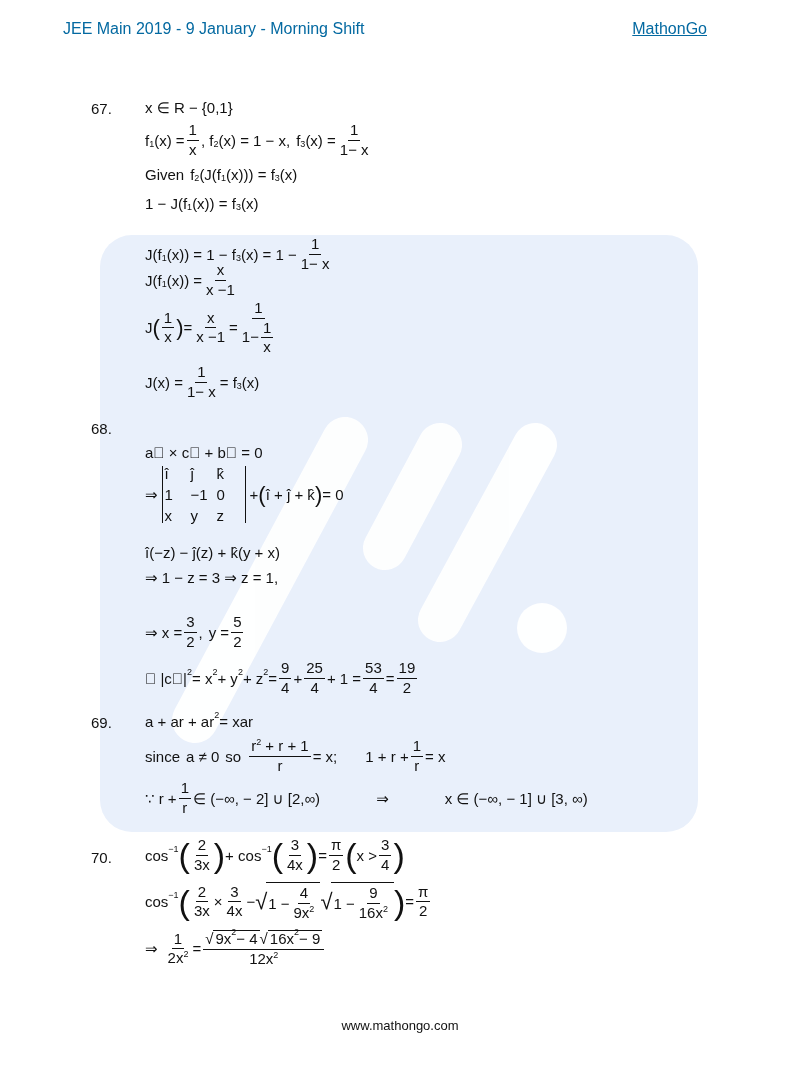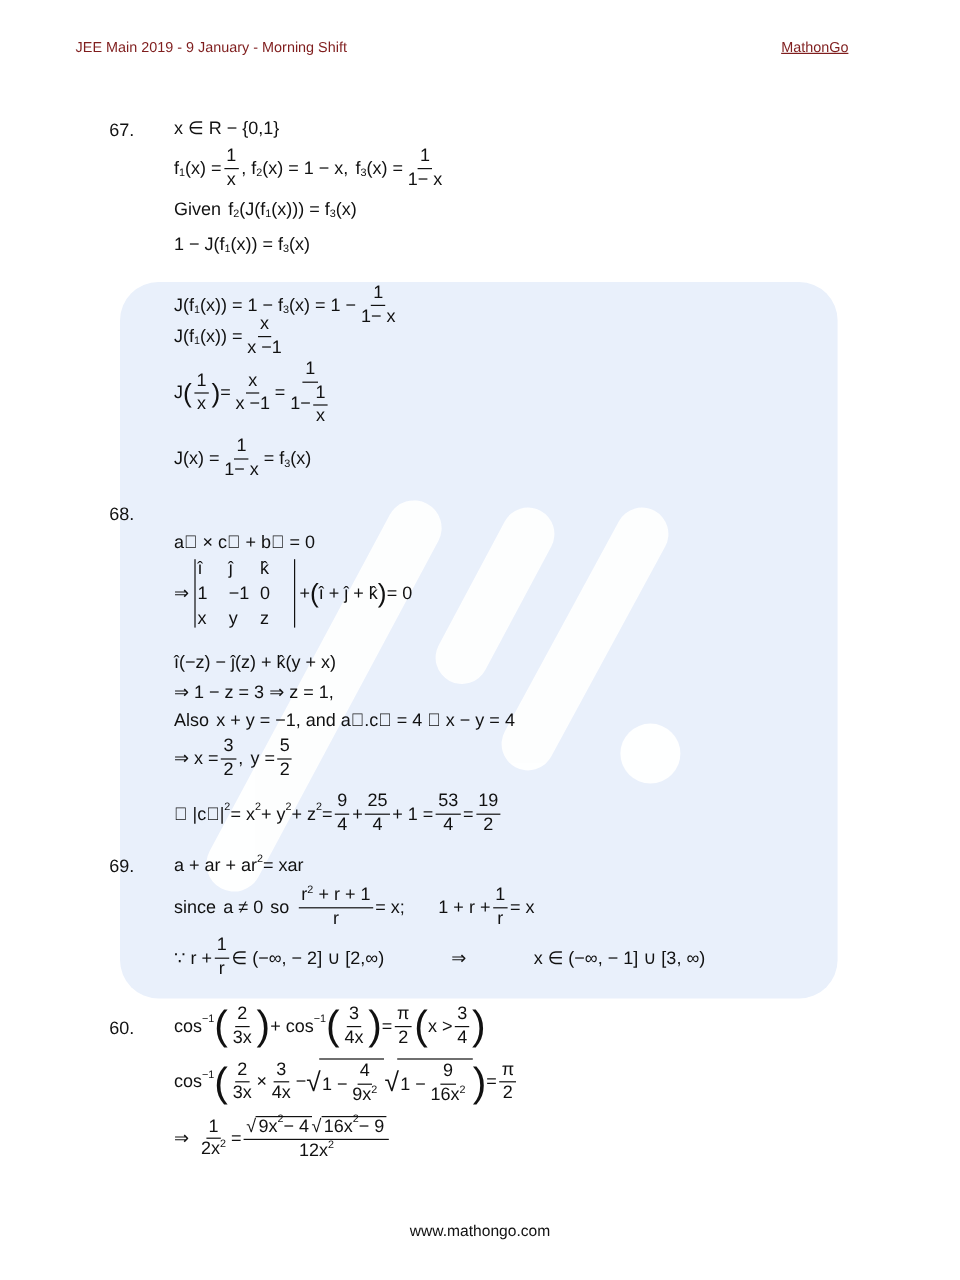--- a/index.html
+++ b/index.html
@@ -1,18 +1,18 @@
 <!DOCTYPE html>
 <html><head>
 <meta charset="utf-8">
 <style>
   html, body { margin:0; padding:0; background:#ffffff; }
   body { width:800px; height:1067px; position:relative; overflow:hidden;
          font-family:"Liberation Sans", sans-serif; color:#111; }
-  .hdr { position:absolute; top:32px; font-size:12px; color:#7f1d1d; }
+  .hdr { position:absolute; top:20px; font-size:16px; color:#0369a1; }
   .hdr-left { left:63px; }
   .hdr-right { right:93px;text-decoration:underline; }
   .footer { position:absolute; top:1018px; left:0; width:800px; text-align:center; font-size:13px; }
 
   .wm-box { position:absolute; left:100px; top:235px; width:598px; height:597px;
             background:#e9f0fb; border-radius:32px; z-index:0; }
   .wm-svg { position:absolute; left:0; top:0; z-index:1; }
 
   .content { position:absolute; left:0; top:0; width:800px; height:1067px; z-index:2; }
   .qnum { position:absolute; left:91px; font-size:15px; }
@@ -135,23 +135,20 @@
           <span>z</span>
       </span>+ <span class="big">(</span>î + ĵ + k̂<span class="big">)</span> = 0
     </span>
   </div>
   <div class="line" style="top:545px">
     <span class="m">î(−z) − ĵ(z) + k̂(y + x)</span>
   </div>
   <div class="line" style="top:570px">
     <span class="m">⇒ 1 − z = 3 ⇒ z = 1,</span>
   </div>
-  <div class="line" style="top:593px">
-    <span class="m">Also<span class="sp"></span>x + y = −1, and a⃗.c⃗ = 4 ⇒ x − y = 4</span>
-  </div>
   <div class="line" style="top:614px">
     <span class="m">⇒ x =
       <span class="frac">
           <span class="num">3</span>
           <span class="den">2</span>
         </span>,<span class="sp"></span>y =
       <span class="frac">
           <span class="num">5</span>
           <span class="den">2</span>
         </span>
@@ -196,21 +193,21 @@
   </div>
   <div class="line" style="top:780px">
     <span class="m">∵ r +
       <span class="frac">
           <span class="num">1</span>
           <span class="den">r</span>
         </span> ∈ (−∞, − 2] ∪ [2,∞)<span class="sp2"></span><span class="sp2"></span>⇒<span class="sp2"></span><span class="sp2"></span>x ∈ (−∞, − 1] ∪ [3, ∞)
     </span>
   </div>
 
-  <div class="qnum" style="top:849px">60.</div>
+  <div class="qnum" style="top:849px">70.</div>
   <div class="line" style="top:837px">
     <span class="m">cos<span class="sup">−1</span><span class="bigger">(</span><span class="frac">
           <span class="num">2</span>
           <span class="den">3x</span>
         </span><span class="bigger">)</span> + cos<span class="sup">−1</span><span class="bigger">(</span><span class="frac">
           <span class="num">3</span>
           <span class="den">4x</span>
         </span><span class="bigger">)</span> =
       <span class="frac">
           <span class="num">π</span>

